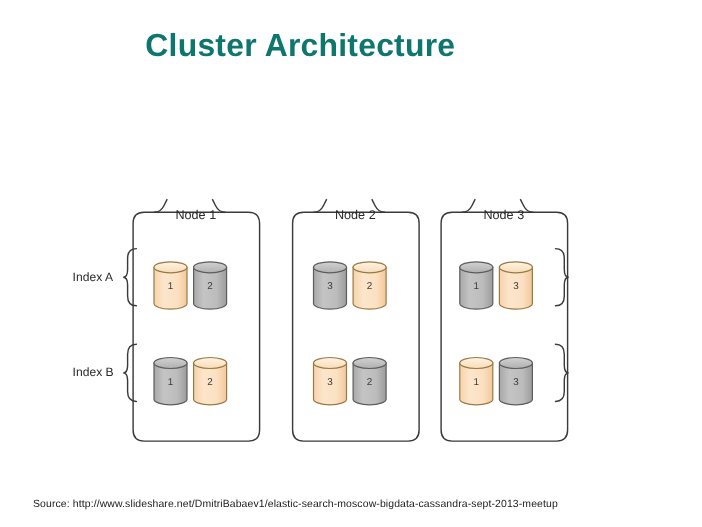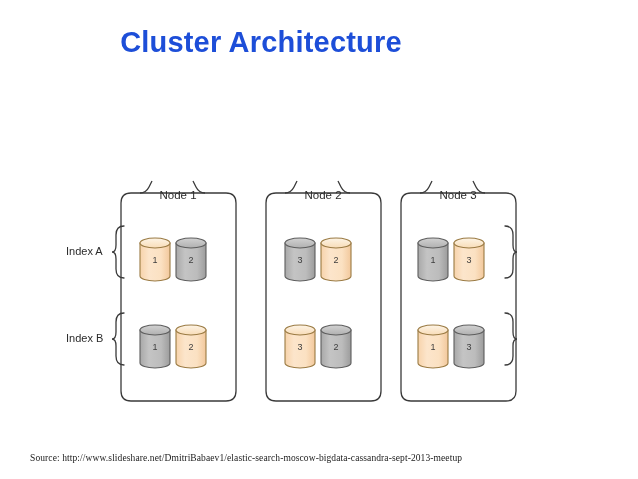--- a/index.html
+++ b/index.html
@@ -13,26 +13,26 @@
     position: relative;
     overflow: hidden;
     font-family: "Liberation Sans", sans-serif;
     background: #ffffff;
   }
 
   
   #slide-title {
     position: absolute;
     top: 26px;
-    left: 4px;
+    left: 16px;
     width: 514px;
     text-align: center;
     font-size: 29px;
     font-weight: 600;
-    color: #1d4ed8;
+    color: #0f766e;
     letter-spacing: 0.2px;
     font-family: "Liberation Sans", sans-serif;
     white-space: nowrap;
   }
 
   
   #diagram {
     position: absolute;
     left: 0;
     top: 0;
@@ -44,21 +44,21 @@
     display: block;
   }
 
   
   #source-note {
     position: absolute;
     left: 30px;
     top: 453px;
     font-size: 9.5px;
     color: #1a1a1a;
-    font-family: Liberation Serif, serif;
+    font-family: Liberation Sans, sans-serif;
     letter-spacing: 0.1px;
     white-space: nowrap;
   }
 
   .node-label-text {
     font-family: "Liberation Sans", sans-serif;
     font-size: 11.5px;
     fill: #2b2b2b;
   }
   .index-label-text {

